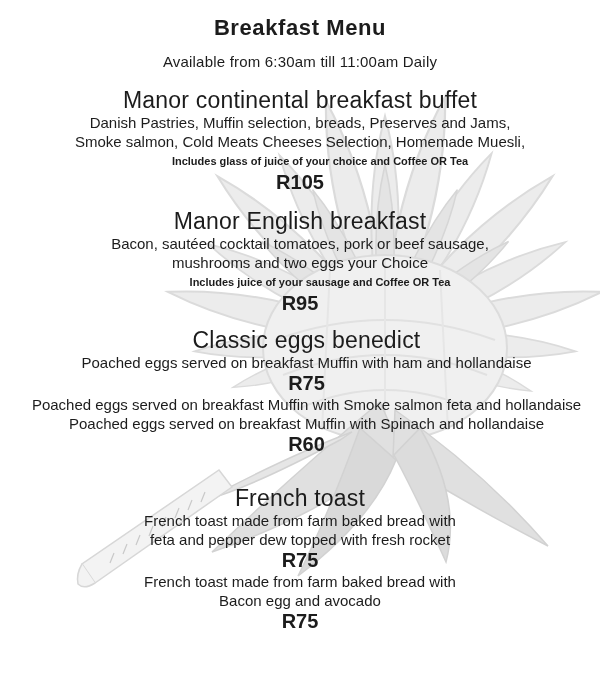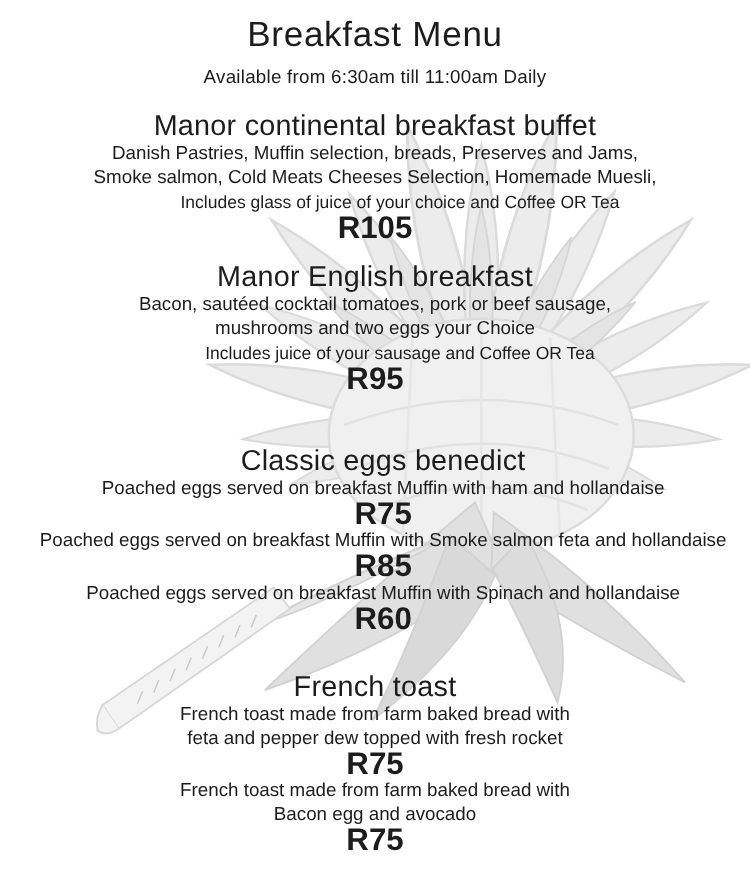--- a/index.html
+++ b/index.html
@@ -27,55 +27,55 @@
     z-index: 0;
   }
   .content {
     position: relative;
     z-index: 1;
     text-align: center;
     padding-top: 15px;
   }
   .title {
     margin: 0;
-    font-size: 28px;
-    font-weight: 400;
+    font-size: 22px;
+    font-weight: 700;
     letter-spacing: 0.6px;
     line-height: 26px;
   }
   .subtitle {
     margin-top: 11px;
     font-size: 15px;
     line-height: 19px;
     letter-spacing: 0.2px;
   }
   .section-heading {
     margin: 0;
     font-size: 23px;
     font-weight: 400;
     line-height: 26px;
     letter-spacing: 0.2px;
   }
   .sec-continental { margin-top: 16px; }
   .sec-english     { margin-top: 14px; }
-  .sec-benedict    { margin-top: 40px; padding-left: 13px; }
+  .sec-benedict    { margin-top: 12px; padding-left: 13px; }
   .sec-french      { margin-top: 29px; }
   .desc {
     font-size: 15px;
     line-height: 19px;
     padding: 0 2px;
   }
   .note {
-    font-size: 14px;
-    font-weight: 400;
+    font-size: 11px;
+    font-weight: 700;
     line-height: 20px;
     padding-left: 40px;
   }
   .price {
-    font-size: 25px;
+    font-size: 20px;
     font-weight: 700;
     line-height: 23px;
     text-align: center;
   }
 </style>
 </head>
 <body>
 
 <div class="page">
 
@@ -156,21 +156,20 @@
     </section>
 
     <section class="sec-benedict">
       <h2 class="section-heading">Classic eggs benedict</h2>
       <div>
         <div class="desc">Poached eggs served on breakfast Muffin with  ham and hollandaise</div>
         <div class="price">R75</div>
       </div>
       <div>
         <div class="desc">Poached eggs served on breakfast Muffin with  Smoke salmon feta and hollandaise</div>
-        <div class="price">R85</div>
       </div>
       <div>
         <div class="desc">Poached eggs served on breakfast Muffin with Spinach and hollandaise</div>
         <div class="price">R60</div>
       </div>
     </section>
 
     <section class="sec-french">
       <h2 class="section-heading">French toast</h2>
       <div>

